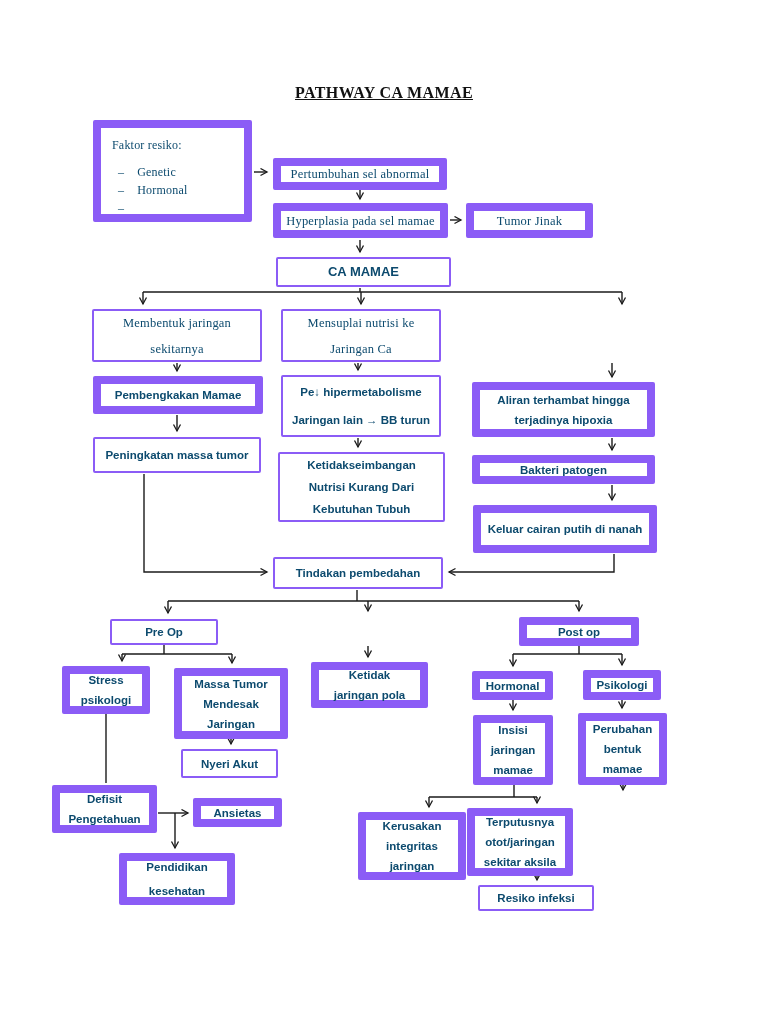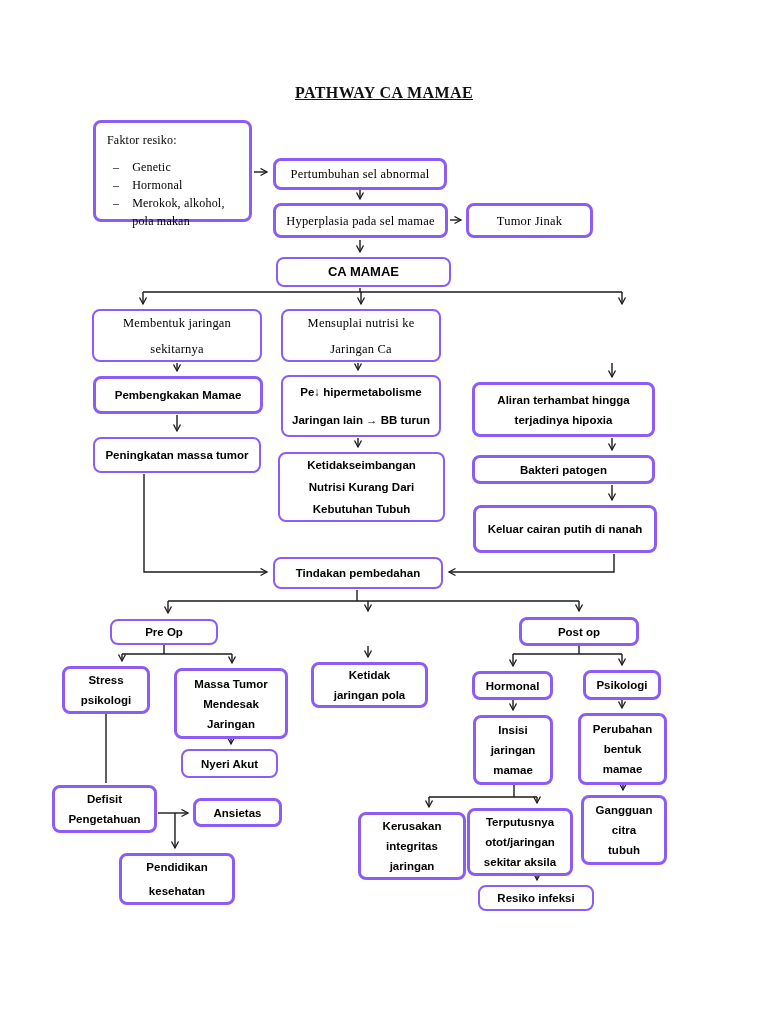--- a/index.html
+++ b/index.html
@@ -3,23 +3,23 @@
 <meta charset="utf-8">
 <style>
   html,body{margin:0;padding:0;background:#ffffff;}
   #page{position:relative;width:768px;height:1024px;background:#ffffff;overflow:hidden;
         font-family:"Liberation Sans",sans-serif;color:#161616;}
   #title{position:absolute;top:84px;left:0;width:768px;text-align:center;
          font-family:"Liberation Serif",serif;font-weight:700;font-size:16px;
          letter-spacing:0.4px;text-decoration:underline;color:#111;}
   svg.wires{position:absolute;left:0;top:0;z-index:1;}
   .node{position:absolute;z-index:2;box-sizing:border-box;background:#fff;
-        border:3px solid #8b5cf6;border-radius:8px;
+        border:8px solid #8b5cf6;border-radius:2px;
         display:flex;align-items:center;justify-content:center;text-align:center;
-        font-weight:700;font-size:11.5px;line-height:20px;white-space:pre-line;color:#000000;}
+        font-weight:700;font-size:11.5px;line-height:20px;white-space:pre-line;color:#0c4a6e;}
   .thin{border-width:2px;}
   .serif{font-family:"Liberation Serif",serif;font-weight:400;font-size:12.5px;letter-spacing:0.2px;}
   .lh22{line-height:22px;} .lh24{line-height:24px;}
   .lh26{line-height:26px;} .lh28{line-height:28px;}
   
   #faktor{align-items:flex-start;justify-content:flex-start;flex-direction:column;
           text-align:left;padding:8px 6px 4px 11px;font-size:12px;line-height:18px;}
   #faktor .heading{margin-bottom:9px;}
   .faktor-item{display:flex;gap:13px;padding-left:6px;}
   .faktor-item .dash{flex:0 0 auto;}
@@ -85,22 +85,20 @@
     <div class="faktor-item">
       <span class="dash">–</span>
       <span>Genetic</span>
     </div>
     <div class="faktor-item">
       <span class="dash">–</span>
       <span>Hormonal</span>
     </div>
     <div class="faktor-item">
       <span class="dash">–</span>
-      <span>Merokok, alkohol,
-pola makan</span>
     </div>
   </div>
 
   <div class="node serif" style="left:273px;top:158px;width:174px;height:32px;">Pertumbuhan sel  abnormal</div>
   <div class="node serif" style="left:273px;top:203px;width:175px;height:35px;">Hyperplasia pada sel mamae</div>
   <div class="node serif" style="left:466px;top:203px;width:127px;height:35px;">Tumor Jinak</div>
   <div class="node thin" style="left:276px;top:257px;width:175px;height:30px;font-size:13px;">CA MAMAE</div>
 
   <div class="node serif thin lh26" style="left:92px;top:309px;width:170px;height:53px;">Membentuk jaringan
 sekitarnya</div>
@@ -150,17 +148,14 @@
   <div class="node lh24" style="left:119px;top:853px;width:116px;height:52px;">Pendidikan
 kesehatan</div>
 
   <div class="node" style="left:358px;top:812px;width:108px;height:68px;">Kerusakan
 integritas
 jaringan</div>
   <div class="node" style="left:467px;top:808px;width:106px;height:68px;">Terputusnya
 otot/jaringan
 sekitar aksila</div>
   <div class="node thin" style="left:478px;top:885px;width:116px;height:26px;">Resiko infeksi</div>
-  <div class="node" style="left:581px;top:795px;width:86px;height:70px;">Gangguan
-citra
-tubuh</div>
 
 </div>
 
 </body></html>

